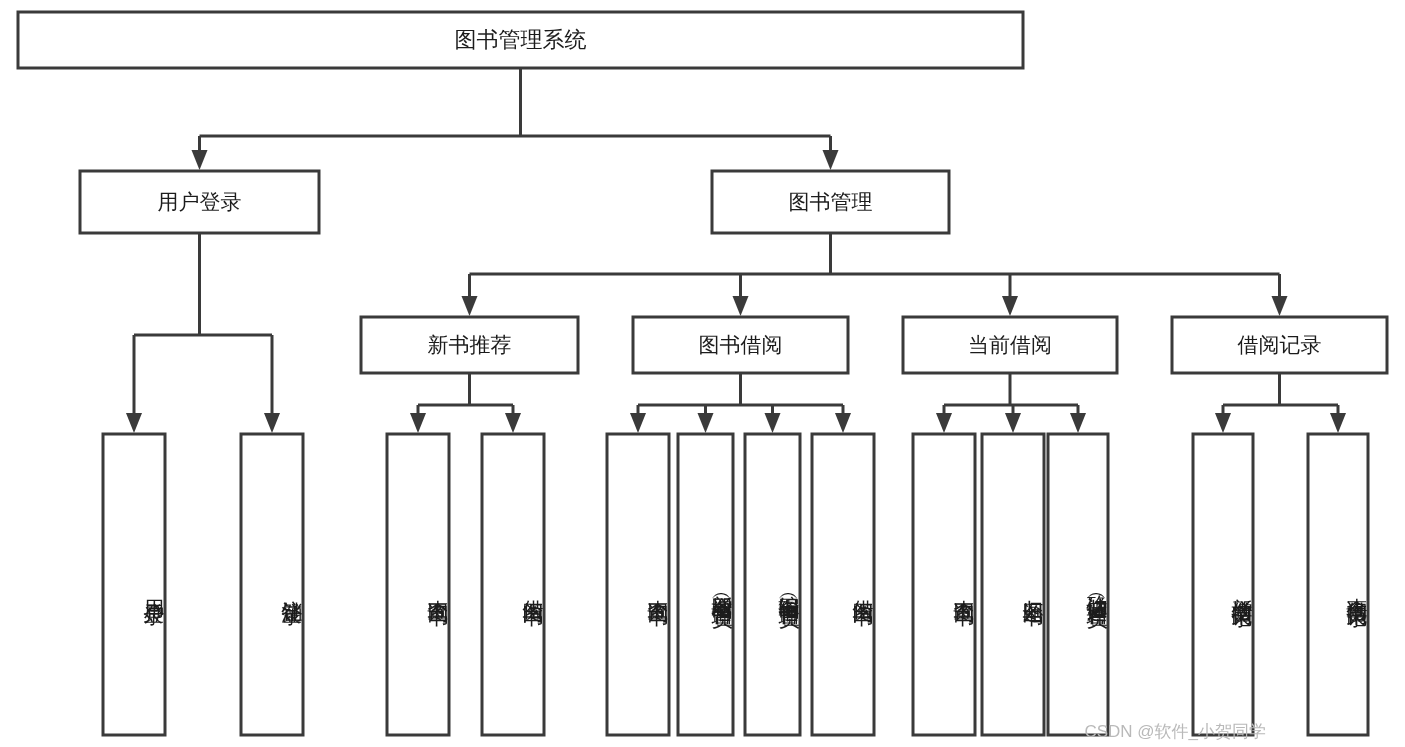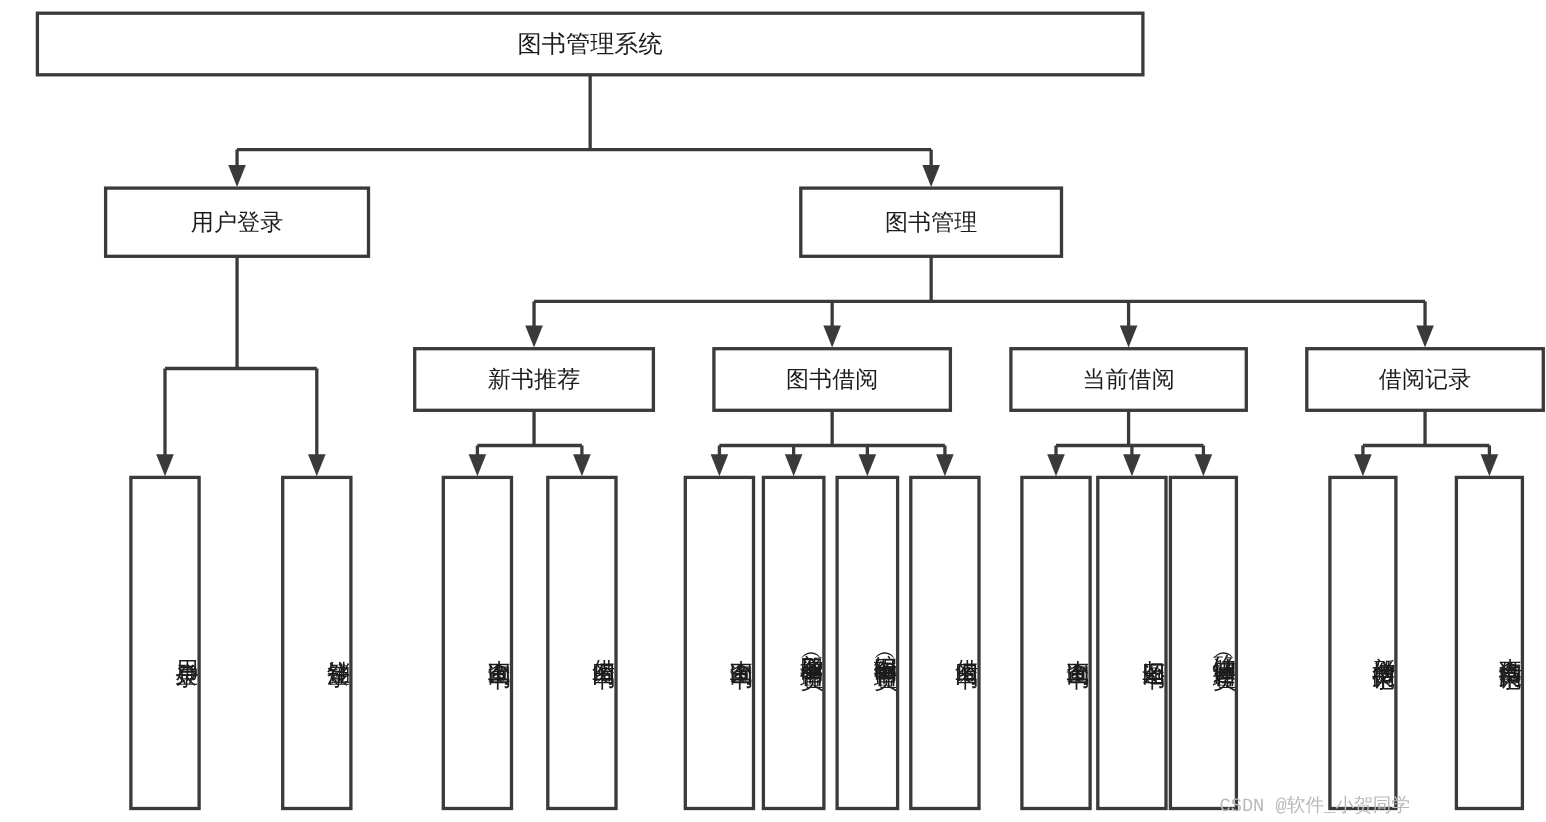--- a/index.html
+++ b/index.html
@@ -9,21 +9,21 @@
   }
   body {
     width: 1405px;
     height: 747px;
     position: relative;
     font-family: "DejaVu Sans", "Liberation Sans", sans-serif;
     overflow: hidden;
   }
   #diagram-root {
     position: absolute;
-    left: 16px;
+    left: 0;
     top: 0;
     width: 1274px;
     height: 747px;
   }
   svg.diagram-canvas {
     display: block;
     width: 1405px;
     height: 747px;
   }
   .node-box {
@@ -66,21 +66,21 @@
     line-height: 1.05;
     color: #1c1c1c;
     letter-spacing: 2px;
     white-space: nowrap;
     pointer-events: none;
   }
   .watermark {
     position: absolute;
     right: 8px;
     bottom: 4px;
-    font-family: Liberation Mono, monospace;
+    font-family: Liberation Sans, sans-serif;
     font-size: 17px;
     color: #b9b9b9;
     white-space: nowrap;
   }
 </style>
 </head>
 <body>
 
 <div id="diagram-root">
   <svg class="diagram-canvas" viewBox="0 0 1405 747" xmlns="http://www.w3.org/2000/svg">

